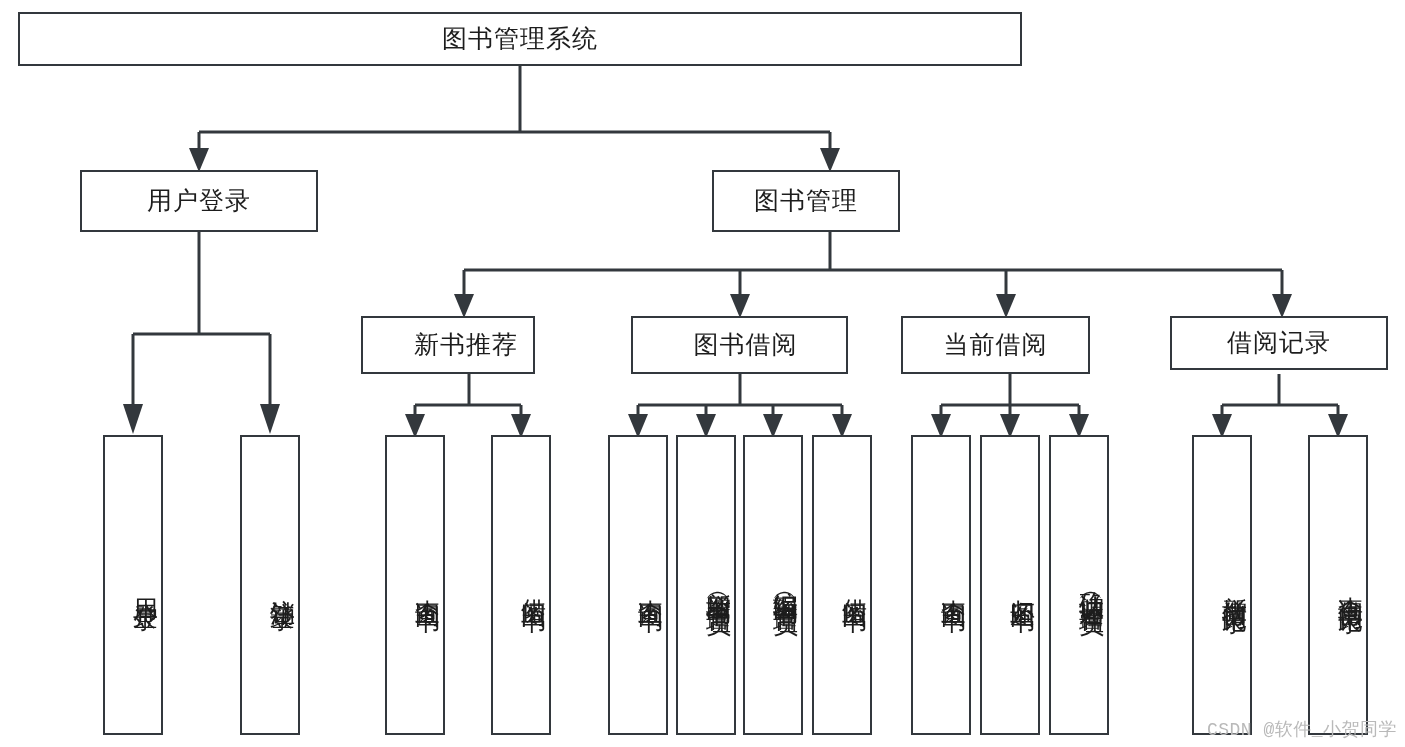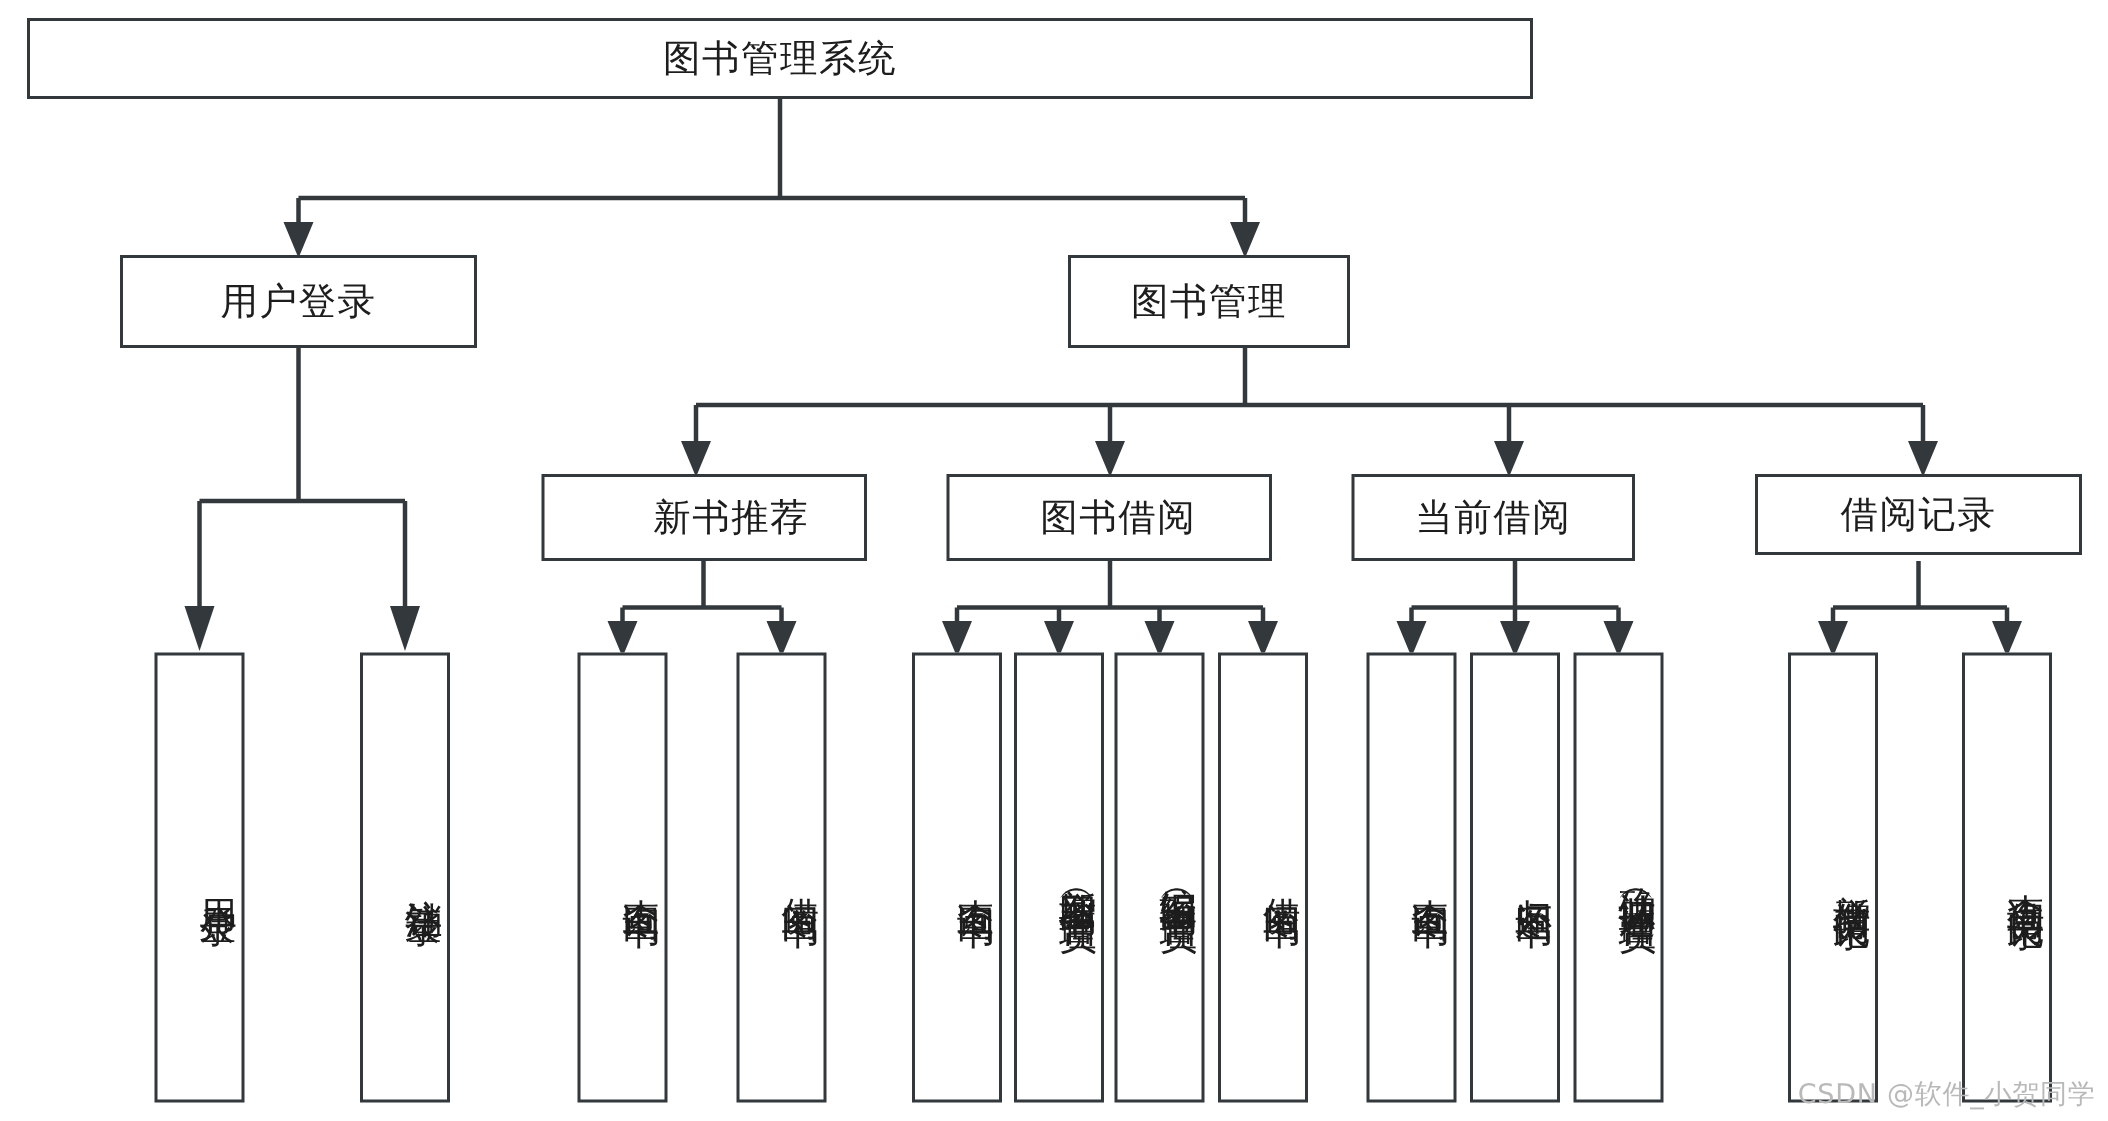--- a/index.html
+++ b/index.html
@@ -57,20 +57,21 @@
   }
   .watermark {
     position: absolute;
     right: 8px;
     bottom: 6px;
     font-size: 18px;
     color: #b9b9b9;
     letter-spacing: 0.5px;
     white-space: nowrap;
     user-select: none;
+    font-family: Liberation Mono, monospace;
   }
 </style>
 </head>
 <body>
 
 <div id="canvas">
 
   <svg id="wires" viewBox="0 0 1405 747" xmlns="http://www.w3.org/2000/svg">
     <defs>
       <marker id="arrow" viewBox="0 0 12 12" refX="6" refY="10" markerWidth="11" markerHeight="11" orient="auto-start-reverse">
@@ -142,32 +143,32 @@
 
       <path d="M 931 414 L 951 414 L 941 438 z"></path>
       <path d="M 1000 414 L 1020 414 L 1010 438 z"></path>
       <path d="M 1069 414 L 1089 414 L 1079 438 z"></path>
 
       <path d="M 1212 414 L 1232 414 L 1222 438 z"></path>
       <path d="M 1328 414 L 1348 414 L 1338 438 z"></path>
     </g>
   </svg>
 
-  <div class="node horiz" style="left:18px; top:12px; width:1004px; height:54px;">
+  <div class="node horiz" style="left:18px; top:12px; width:1004px; height:54px;font-family:Liberation Serif, serif;">
     <span>图书管理系统</span>
   </div>
 
   <div class="node horiz" style="left:80px; top:170px; width:238px; height:62px;">
     <span>用户登录</span>
   </div>
   <div class="node horiz" style="left:712px; top:170px; width:188px; height:62px;">
     <span>图书管理</span>
   </div>
 
-  <div class="node horiz" style="left:361px; top:316px; width:217px; height:58px;padding-left:36px;">
+  <div class="node horiz" style="left:361px; top:316px; width:174px; height:58px;padding-left:36px;">
     <span>新书推荐</span>
   </div>
   <div class="node horiz" style="left:631px; top:316px; width:217px; height:58px;padding-left:12px;">
     <span>图书借阅</span>
   </div>
   <div class="node horiz" style="left:901px; top:316px; width:189px; height:58px;">
     <span>当前借阅</span>
   </div>
   <div class="node horiz" style="left:1170px; top:316px; width:218px; height:54px;">
     <span>借阅记录</span>

